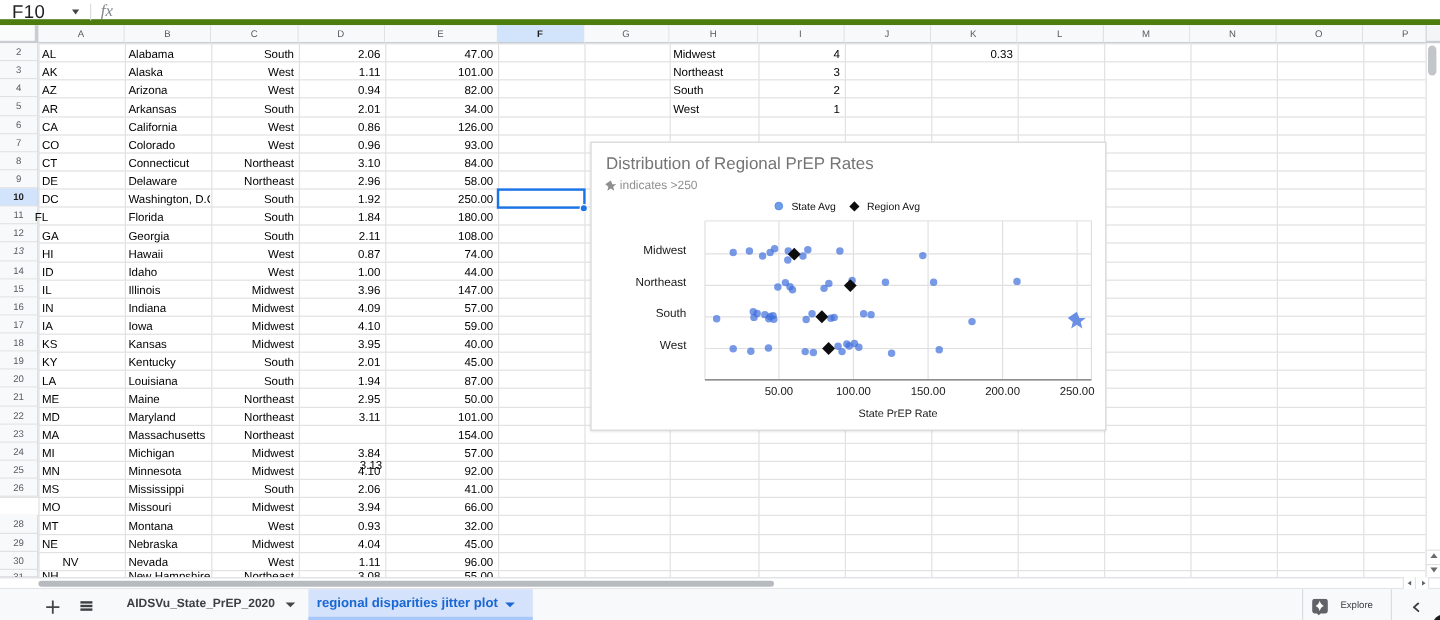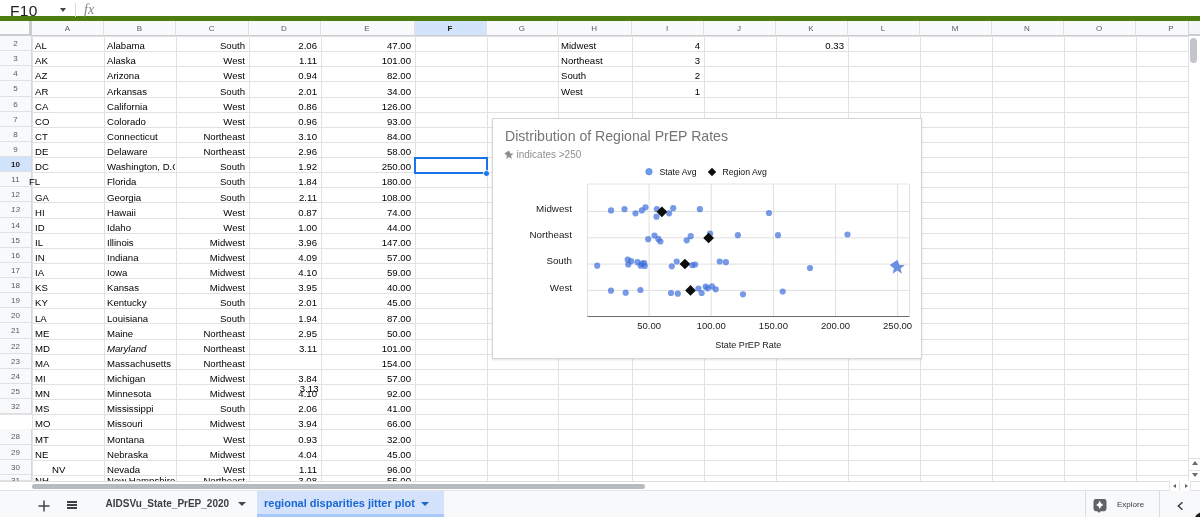--- a/index.html
+++ b/index.html
@@ -101,21 +101,21 @@
 <div class="rhd" style="top:247.82px;height:15.13px;line-height:15.13px;">16</div>
 <div class="rhd" style="top:262.95px;height:15.13px;line-height:15.13px;">17</div>
 <div class="rhd" style="top:278.08px;height:15.13px;line-height:15.13px;">18</div>
 <div class="rhd" style="top:293.21px;height:15.13px;line-height:15.13px;">19</div>
 <div class="rhd" style="top:308.34px;height:15.13px;line-height:15.13px;">20</div>
 <div class="rhd" style="top:323.47px;height:15.13px;line-height:15.13px;">21</div>
 <div class="rhd" style="top:338.60px;height:15.13px;line-height:15.13px;">22</div>
 <div class="rhd" style="top:353.73px;height:15.13px;line-height:15.13px;">23</div>
 <div class="rhd" style="top:368.86px;height:15.13px;line-height:15.13px;">24</div>
 <div class="rhd" style="top:383.99px;height:15.13px;line-height:15.13px;">25</div>
-<div class="rhd" style="top:399.12px;height:15.13px;line-height:15.13px;">32</div>
+<div class="rhd" style="top:399.12px;height:15.13px;line-height:15.13px;">26</div>
 <div class="rhd" style="top:414.25px;height:15.13px;line-height:15.13px;margin-top:44px;">27</div>
 <div class="rhd" style="top:429.38px;height:15.13px;line-height:15.13px;">28</div>
 <div class="rhd" style="top:444.51px;height:15.13px;line-height:15.13px;">29</div>
 <div class="rhd" style="top:459.64px;height:15.13px;line-height:15.13px;">30</div>
 <div class="rhd" style="top:474.77px;height:6.23px;line-height:11.00px;">31</div>
 <div class="cell l" style="left:32px;top:38.20px;width:71px;height:15.1px;line-height:15.1px;">AL</div>
 <div class="cell l" style="left:104px;top:38.20px;width:71px;height:15.1px;line-height:15.1px;">Alabama</div>
 <div class="cell r" style="left:176px;top:38.20px;width:72px;height:15.1px;line-height:15.1px;">South</div>
 <div class="cell r" style="left:248.5px;top:38.20px;width:71.5px;height:15.1px;line-height:15.1px;">2.06</div>
 <div class="cell r" style="left:320.5px;top:38.20px;width:93.5px;height:15.1px;line-height:15.1px;">47.00</div>
@@ -208,21 +208,21 @@
 <div class="cell l" style="left:104px;top:310.54px;width:71px;height:15.1px;line-height:15.1px;">Louisiana</div>
 <div class="cell r" style="left:176px;top:310.54px;width:72px;height:15.1px;line-height:15.1px;">South</div>
 <div class="cell r" style="left:248.5px;top:310.54px;width:71.5px;height:15.1px;line-height:15.1px;">1.94</div>
 <div class="cell r" style="left:320.5px;top:310.54px;width:93.5px;height:15.1px;line-height:15.1px;">87.00</div>
 <div class="cell l" style="left:32px;top:325.67px;width:71px;height:15.1px;line-height:15.1px;">ME</div>
 <div class="cell l" style="left:104px;top:325.67px;width:71px;height:15.1px;line-height:15.1px;">Maine</div>
 <div class="cell r" style="left:176px;top:325.67px;width:72px;height:15.1px;line-height:15.1px;">Northeast</div>
 <div class="cell r" style="left:248.5px;top:325.67px;width:71.5px;height:15.1px;line-height:15.1px;">2.95</div>
 <div class="cell r" style="left:320.5px;top:325.67px;width:93.5px;height:15.1px;line-height:15.1px;">50.00</div>
 <div class="cell l" style="left:32px;top:340.80px;width:71px;height:15.1px;line-height:15.1px;">MD</div>
-<div class="cell l" style="left:104px;top:340.80px;width:71px;height:15.1px;line-height:15.1px;font-style:italic;">Maryland</div>
+<div class="cell l" style="left:104px;top:340.80px;width:71px;height:15.1px;line-height:15.1px;">Maryland</div>
 <div class="cell r" style="left:176px;top:340.80px;width:72px;height:15.1px;line-height:15.1px;">Northeast</div>
 <div class="cell r" style="left:248.5px;top:340.80px;width:71.5px;height:15.1px;line-height:15.1px;">3.11</div>
 <div class="cell r" style="left:320.5px;top:340.80px;width:93.5px;height:15.1px;line-height:15.1px;">101.00</div>
 <div class="cell l" style="left:32px;top:355.93px;width:71px;height:15.1px;line-height:15.1px;">MA</div>
 <div class="cell l" style="left:104px;top:355.93px;width:71px;height:15.1px;line-height:15.1px;">Massachusetts</div>
 <div class="cell r" style="left:176px;top:355.93px;width:72px;height:15.1px;line-height:15.1px;">Northeast</div>
 <div class="cell r" style="left:250px;top:355.93px;width:71.5px;height:15.1px;line-height:15.1px;margin-top:25px;">3.13</div>
 <div class="cell r" style="left:320.5px;top:355.93px;width:93.5px;height:15.1px;line-height:15.1px;">154.00</div>
 <div class="cell l" style="left:32px;top:371.06px;width:71px;height:15.1px;line-height:15.1px;">MI</div>
 <div class="cell l" style="left:104px;top:371.06px;width:71px;height:15.1px;line-height:15.1px;">Michigan</div>

